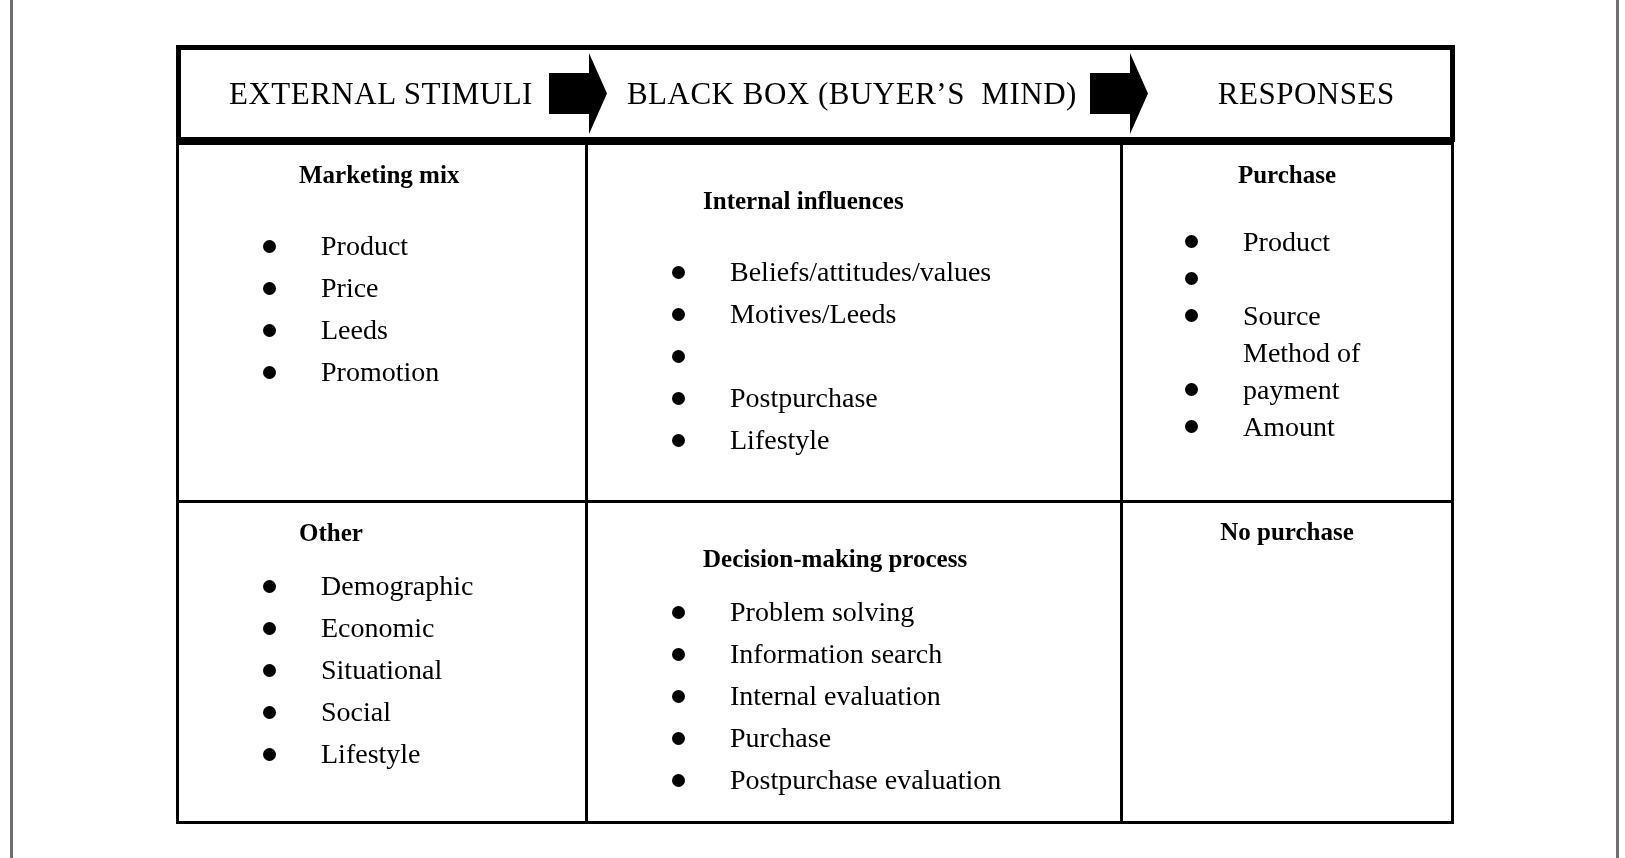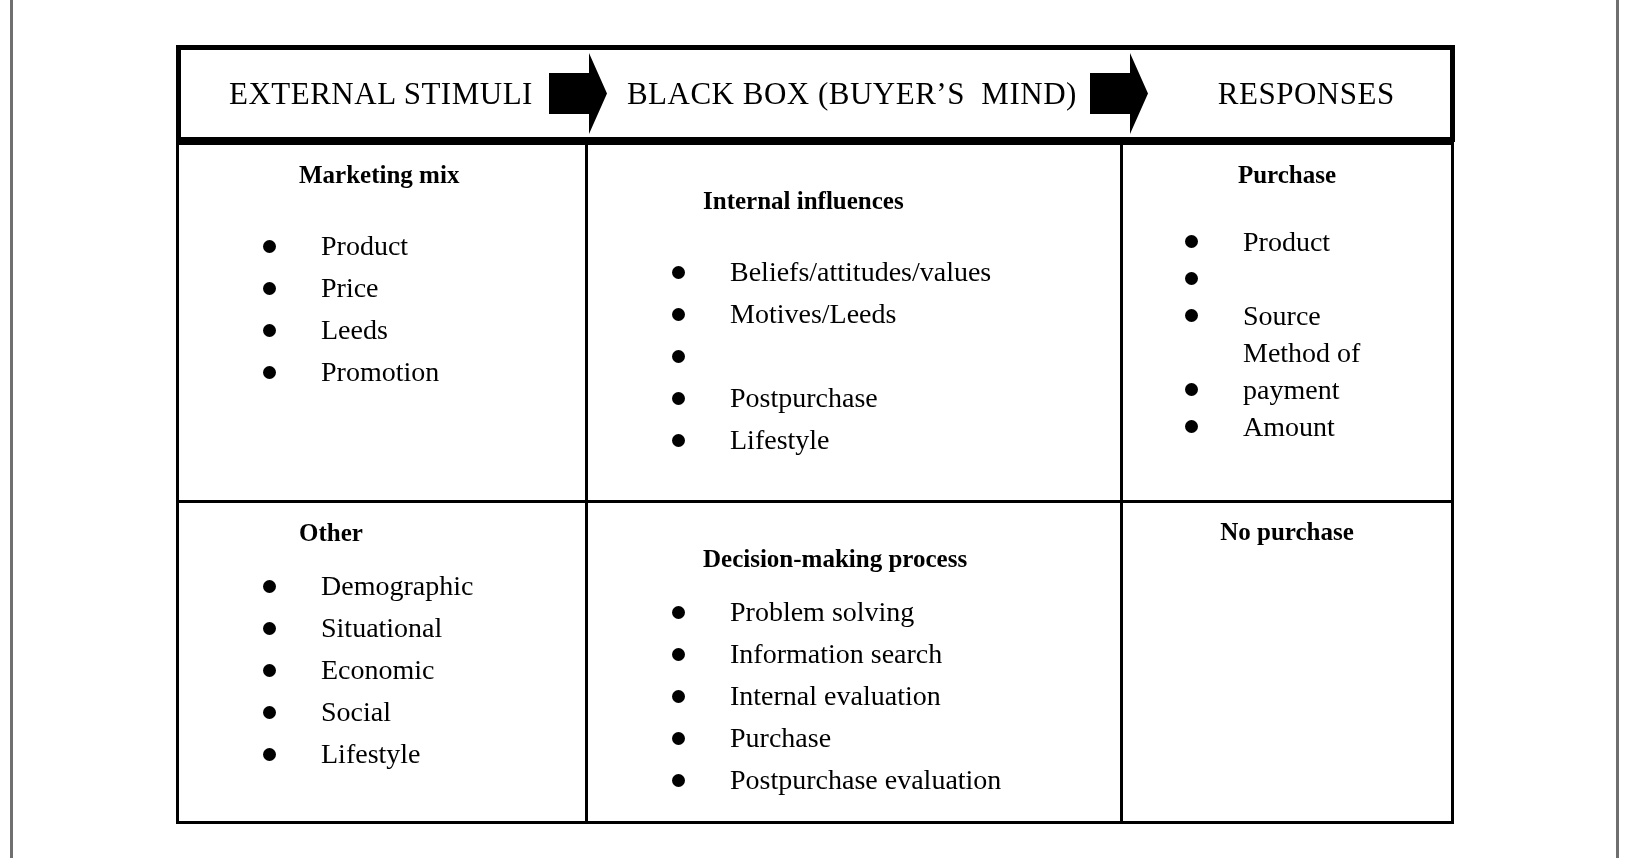--- a/index.html
+++ b/index.html
@@ -197,25 +197,25 @@
 
     <div class="cell c1 r2 br">
       <div class="cell-title">Other</div>
       <div class="list">
         <div class="item">
             <span class="bullet"></span>
             <span class="txt">Demographic</span>
           </div>
         <div class="item">
             <span class="bullet"></span>
+            <span class="txt">Economic</span>
+          </div>
+        <div class="item">
+            <span class="bullet"></span>
             <span class="txt">Situational</span>
-          </div>
-        <div class="item">
-            <span class="bullet"></span>
-            <span class="txt">Economic</span>
           </div>
         <div class="item">
             <span class="bullet"></span>
             <span class="txt">Social</span>
           </div>
         <div class="item">
             <span class="bullet"></span>
             <span class="txt">Lifestyle</span>
           </div>
       </div>

